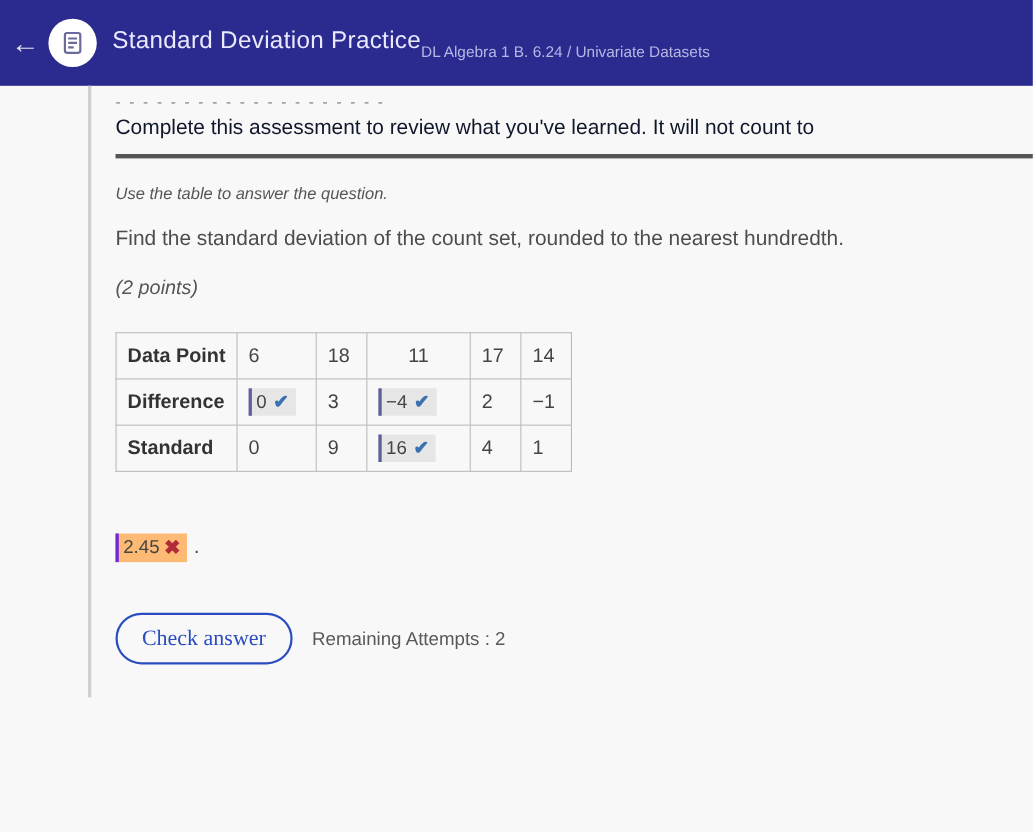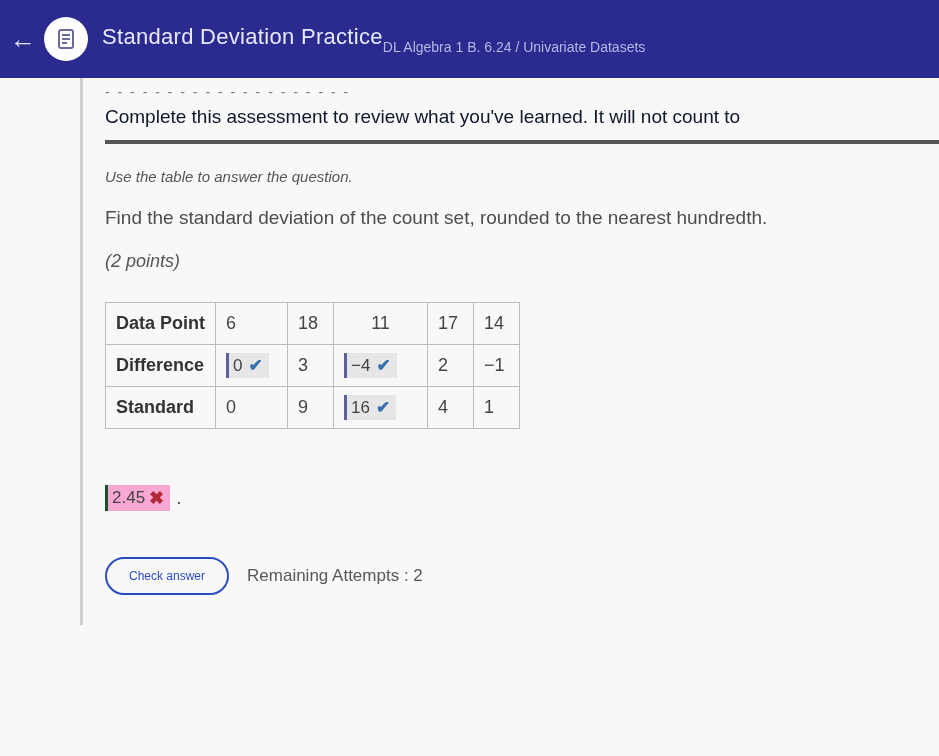--- a/index.html
+++ b/index.html
@@ -78,43 +78,44 @@
   .answer-box {
     display: inline-flex;
     align-items: center;
     background: #e6e6e6;
     border-left: 3px solid #5f5f9c;
     padding: 2px 6px 2px 4px;
     font-size: 17px;
     color: #444;
   }
   .answer-box.wrong {
-    background: #f9a8d4;
-    border-left: 3px solid #14532d;
+    background: #fdba74;
+    border-left: 3px solid #6d28d9;
   }
   .check-mark { color: #3a6fb0; margin-left: 6px; font-weight: bold; }
   .x-mark     { color: #b02a3a; margin-left: 4px; font-weight: bold; font-size: 18px; }
   .sd-sentence {
     font-size: 19px;
     color: #4d4d4d;
     margin-bottom: 46px;
     display: flex;
     align-items: center;
     flex-wrap: wrap;
     gap: 6px;
   }
   .footer-row { display: flex; align-items: center; gap: 18px; }
   .check-btn {
     border: 2px solid #2a4cc0;
     color: #2a4cc0;
     background: transparent;
     border-radius: 999px;
     padding: 10px 22px;
-    font-size: 12px;
+    font-size: 20px;
     cursor: pointer;
+    font-family: Liberation Serif, serif;
   }
   .remaining { color: #585858; font-size: 17px; }
 </style>
 </head>
 <body>
 
 <div class="header">
   <span class="back-arrow">←</span>
   <span class="doc-icon">
     <svg viewBox="0 0 24 24" fill="none" stroke="#6a6a9c" stroke-width="2">

